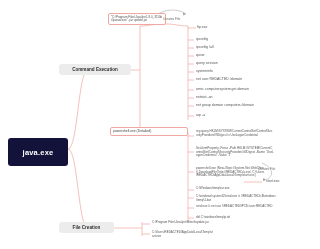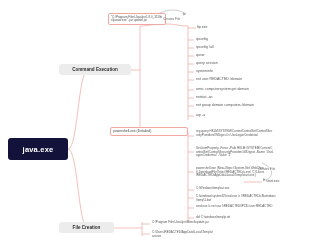--- a/index.html
+++ b/index.html
@@ -8,21 +8,21 @@
     font-family:"Liberation Sans","DejaVu Sans",sans-serif;
     color:#3a3a3a;
   }
   #canvas{position:absolute;inset:0;width:300px;height:249px;}
   svg.links{position:absolute;left:0;top:0;width:300px;height:249px;pointer-events:none;}
 
   .node{position:absolute;box-sizing:border-box;}
 
   
   .root{
-    left:8px;top:138px;width:60px;height:22px;
+    left:8px;top:138px;width:60px;height:28px;
     background:#12123a;border-radius:3px;
     display:flex;align-items:center;justify-content:center;
   }
   .root span{
     color:#ffffff;font-size:7.5px;font-weight:bold;letter-spacing:.2px;
   }
 
   
   .branch{
     background:#ececec;border-radius:3px;

